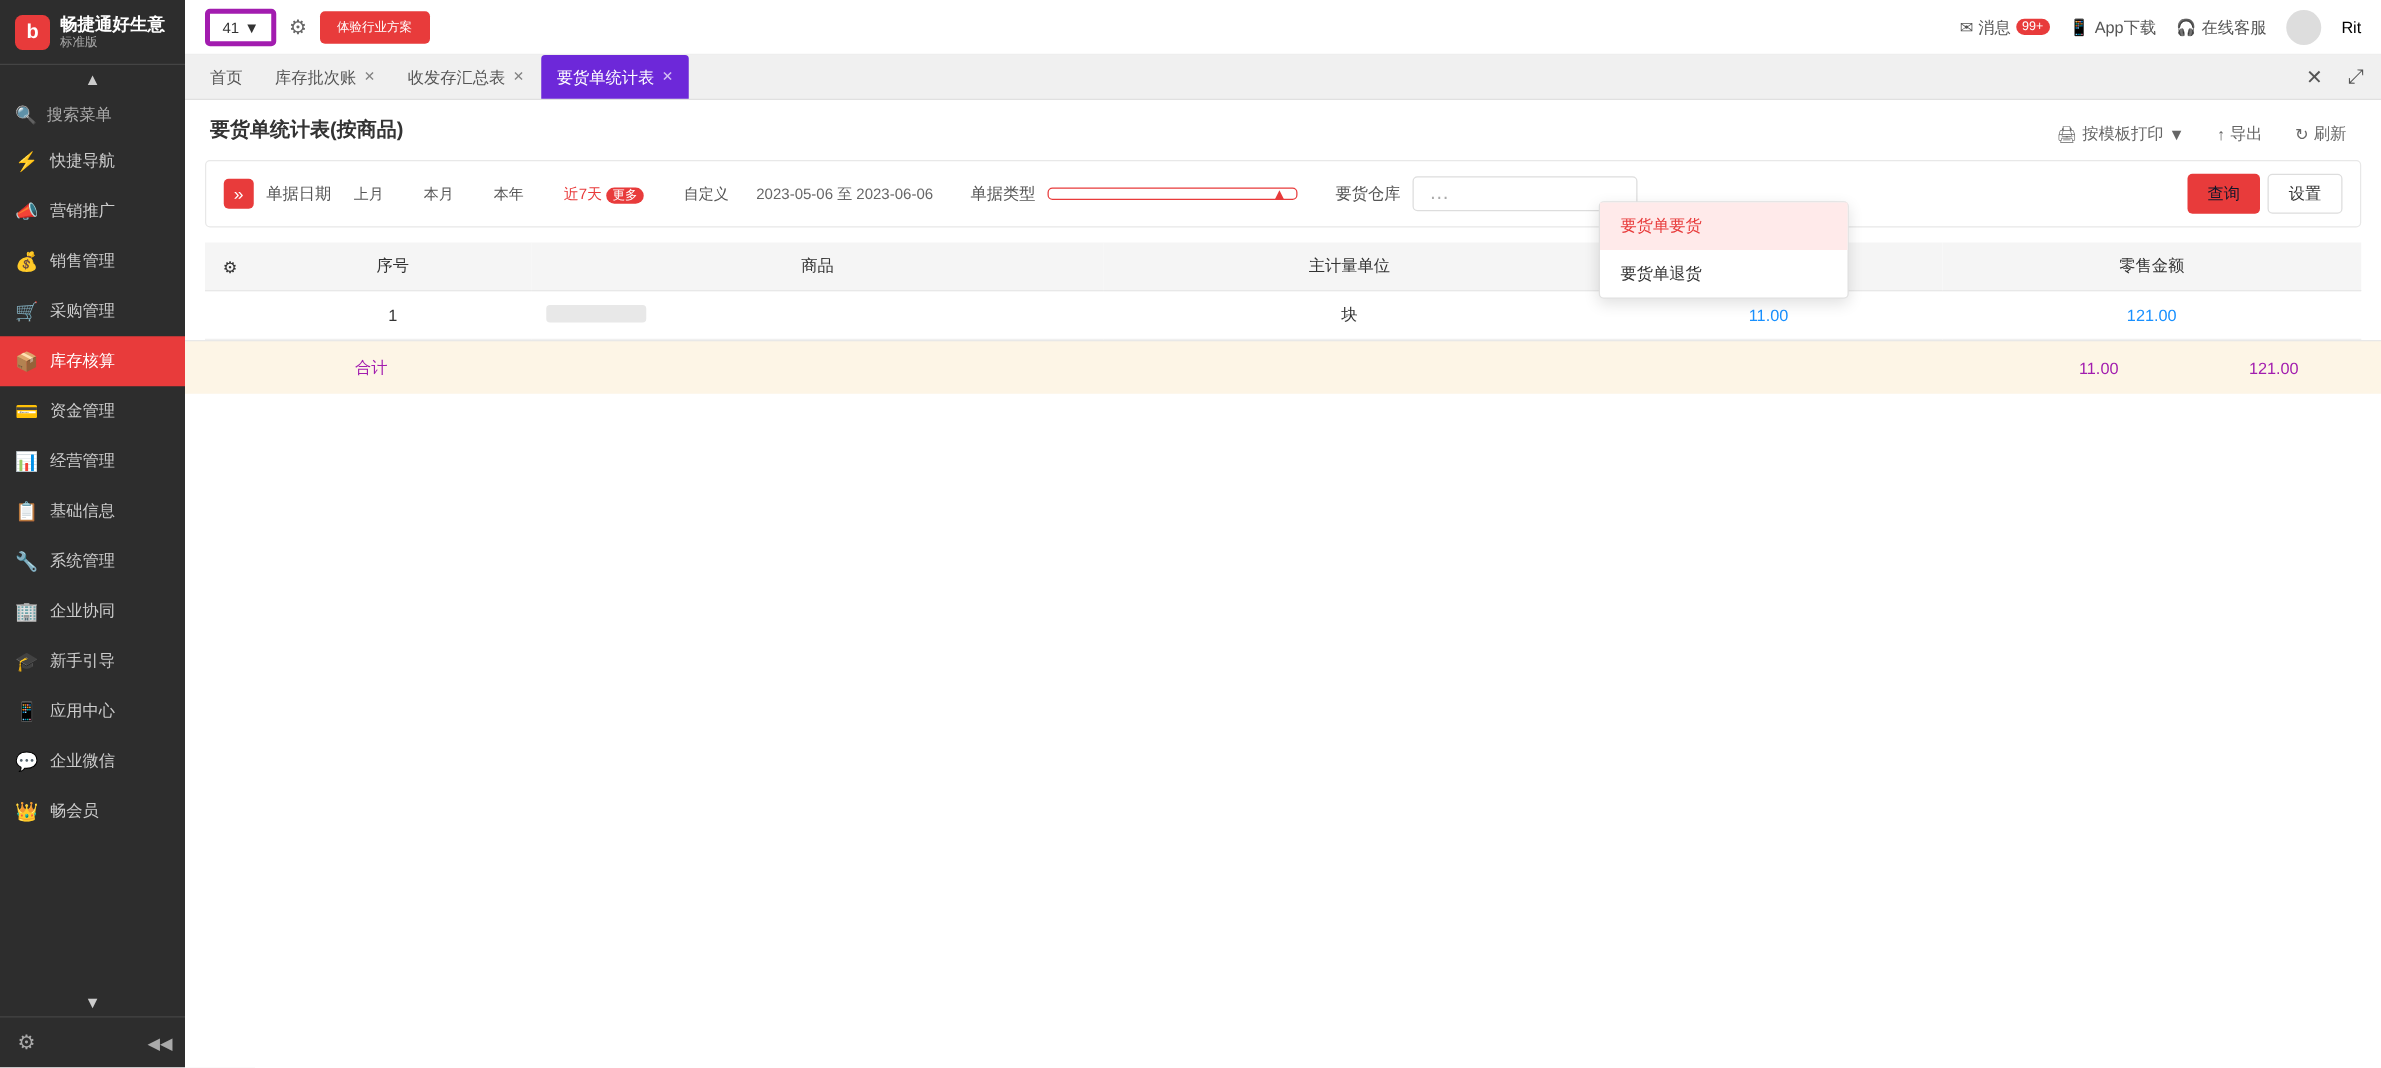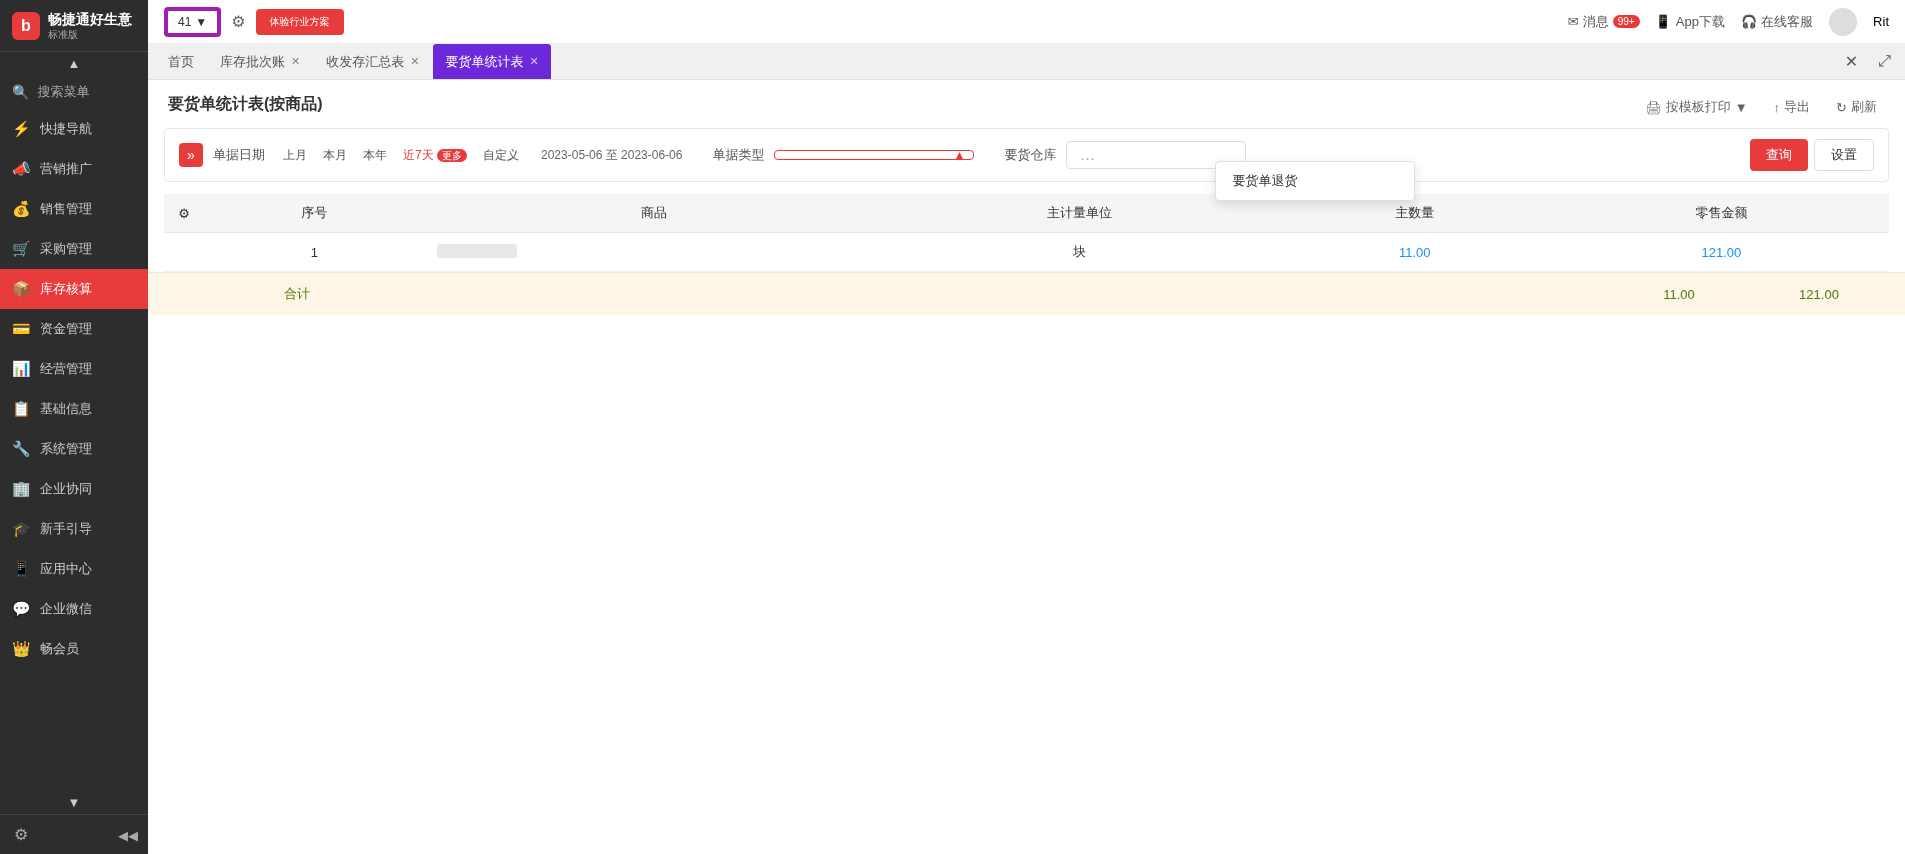--- a/index.html
+++ b/index.html
@@ -148,21 +148,21 @@
       display: flex; align-items: center; flex-wrap: wrap; gap: 10px;
       position: relative;
     }
     .filter-expand-btn {
       width: 24px; height: 24px;
       background: #e83b3b; color: #fff;
       border-radius: 4px; display: flex; align-items: center; justify-content: center;
       cursor: pointer; font-size: 14px; flex-shrink: 0;
     }
     .filter-label { font-size: 13px; color: #555; flex-shrink: 0; }
-    .date-shortcuts { display: flex; align-items: flex-end; gap: 0; }
+    .date-shortcuts { display: flex; align-items: flex-end; gap: 16px; }
     .date-btn {
       padding: 3px 8px; font-size: 12px; color: #555;
       cursor: pointer; border-radius: 3px;
     }
     .date-btn.active { color: #e83b3b; }
     .badge-more {
       background: #e83b3b; color: #fff; font-size: 10px;
       border-radius: 10px; padding: 1px 5px;
     }
     .date-custom { padding: 3px 8px; font-size: 12px; color: #555; cursor: pointer; }
@@ -181,21 +181,21 @@
     .filter-warehouse-label { font-size: 13px; color: #555; margin-left: 20px; }
     .filter-warehouse-input {
       border: 1px solid #ddd; border-radius: 4px; padding: 4px 28px 4px 8px;
       min-width: 180px; background: #fff; cursor: pointer;
       position: relative; display: flex; align-items: center;
     }
     .filter-more { color: #aaa; margin-left: 4px; font-size: 16px; cursor: pointer; }
 
     .filter-actions { margin-left: auto; display: flex; gap: 6px; }
     .btn-query {
-      background: #e83b3b; color: #ffffff; border: none;
+      background: #e83b3b; color: #0f172a; border: none;
       border-radius: 4px; padding: 6px 16px; font-size: 13px; cursor: pointer;
     }
     .btn-setting {
       background: #fff; color: #333; border: 1px solid #ddd;
       border-radius: 4px; padding: 6px 16px; font-size: 13px; cursor: pointer;
     }
 
     
     .dropdown-overlay {
       position: absolute;
@@ -232,21 +232,21 @@
     }
     .td-product { text-align: left; }
     .td-placeholder { background: #e8e8e8; border-radius: 3px; display: inline-block; width: 80px; height: 14px; }
 
     
     .table-footer {
       background: #fdf5e6;
       border-top: 1px solid #e8e8e8;
       display: flex; align-items: center;
       padding: 12px 16px;
-      font-size: 13px; color: #4d7c0f;
+      font-size: 13px; color: #a21caf;
       position: sticky; bottom: 0;
     }
     .footer-label { margin-left: 40px; }
 
     .settings-icon-col { width: 40px; }
     .th-settings { display: flex; align-items: center; justify-content: center; }
 
     
     .sidebar-up { text-align: center; padding: 4px; }
     .sidebar-down { text-align: center; padding: 4px; }
@@ -423,20 +423,21 @@
         <div class="date-custom">自定义</div>
       </div>
       <div class="date-range">2023-05-06 至 2023-06-06</div>
 
       <span class="filter-type-label">单据类型</span>
       <div class="filter-select-wrap" style="position:relative;">
         <span class="value"></span>
         <span class="arrow">▲</span>
 
         <div class="dropdown-overlay">
+          <div class="dropdown-item selected">要货单要货</div>
           <div class="dropdown-item">要货单退货</div>
         </div>
       </div>
 
       <span class="filter-warehouse-label">要货仓库</span>
       <div class="filter-warehouse-input">
         <span></span>
         <span class="filter-more">…</span>
       </div>
 

